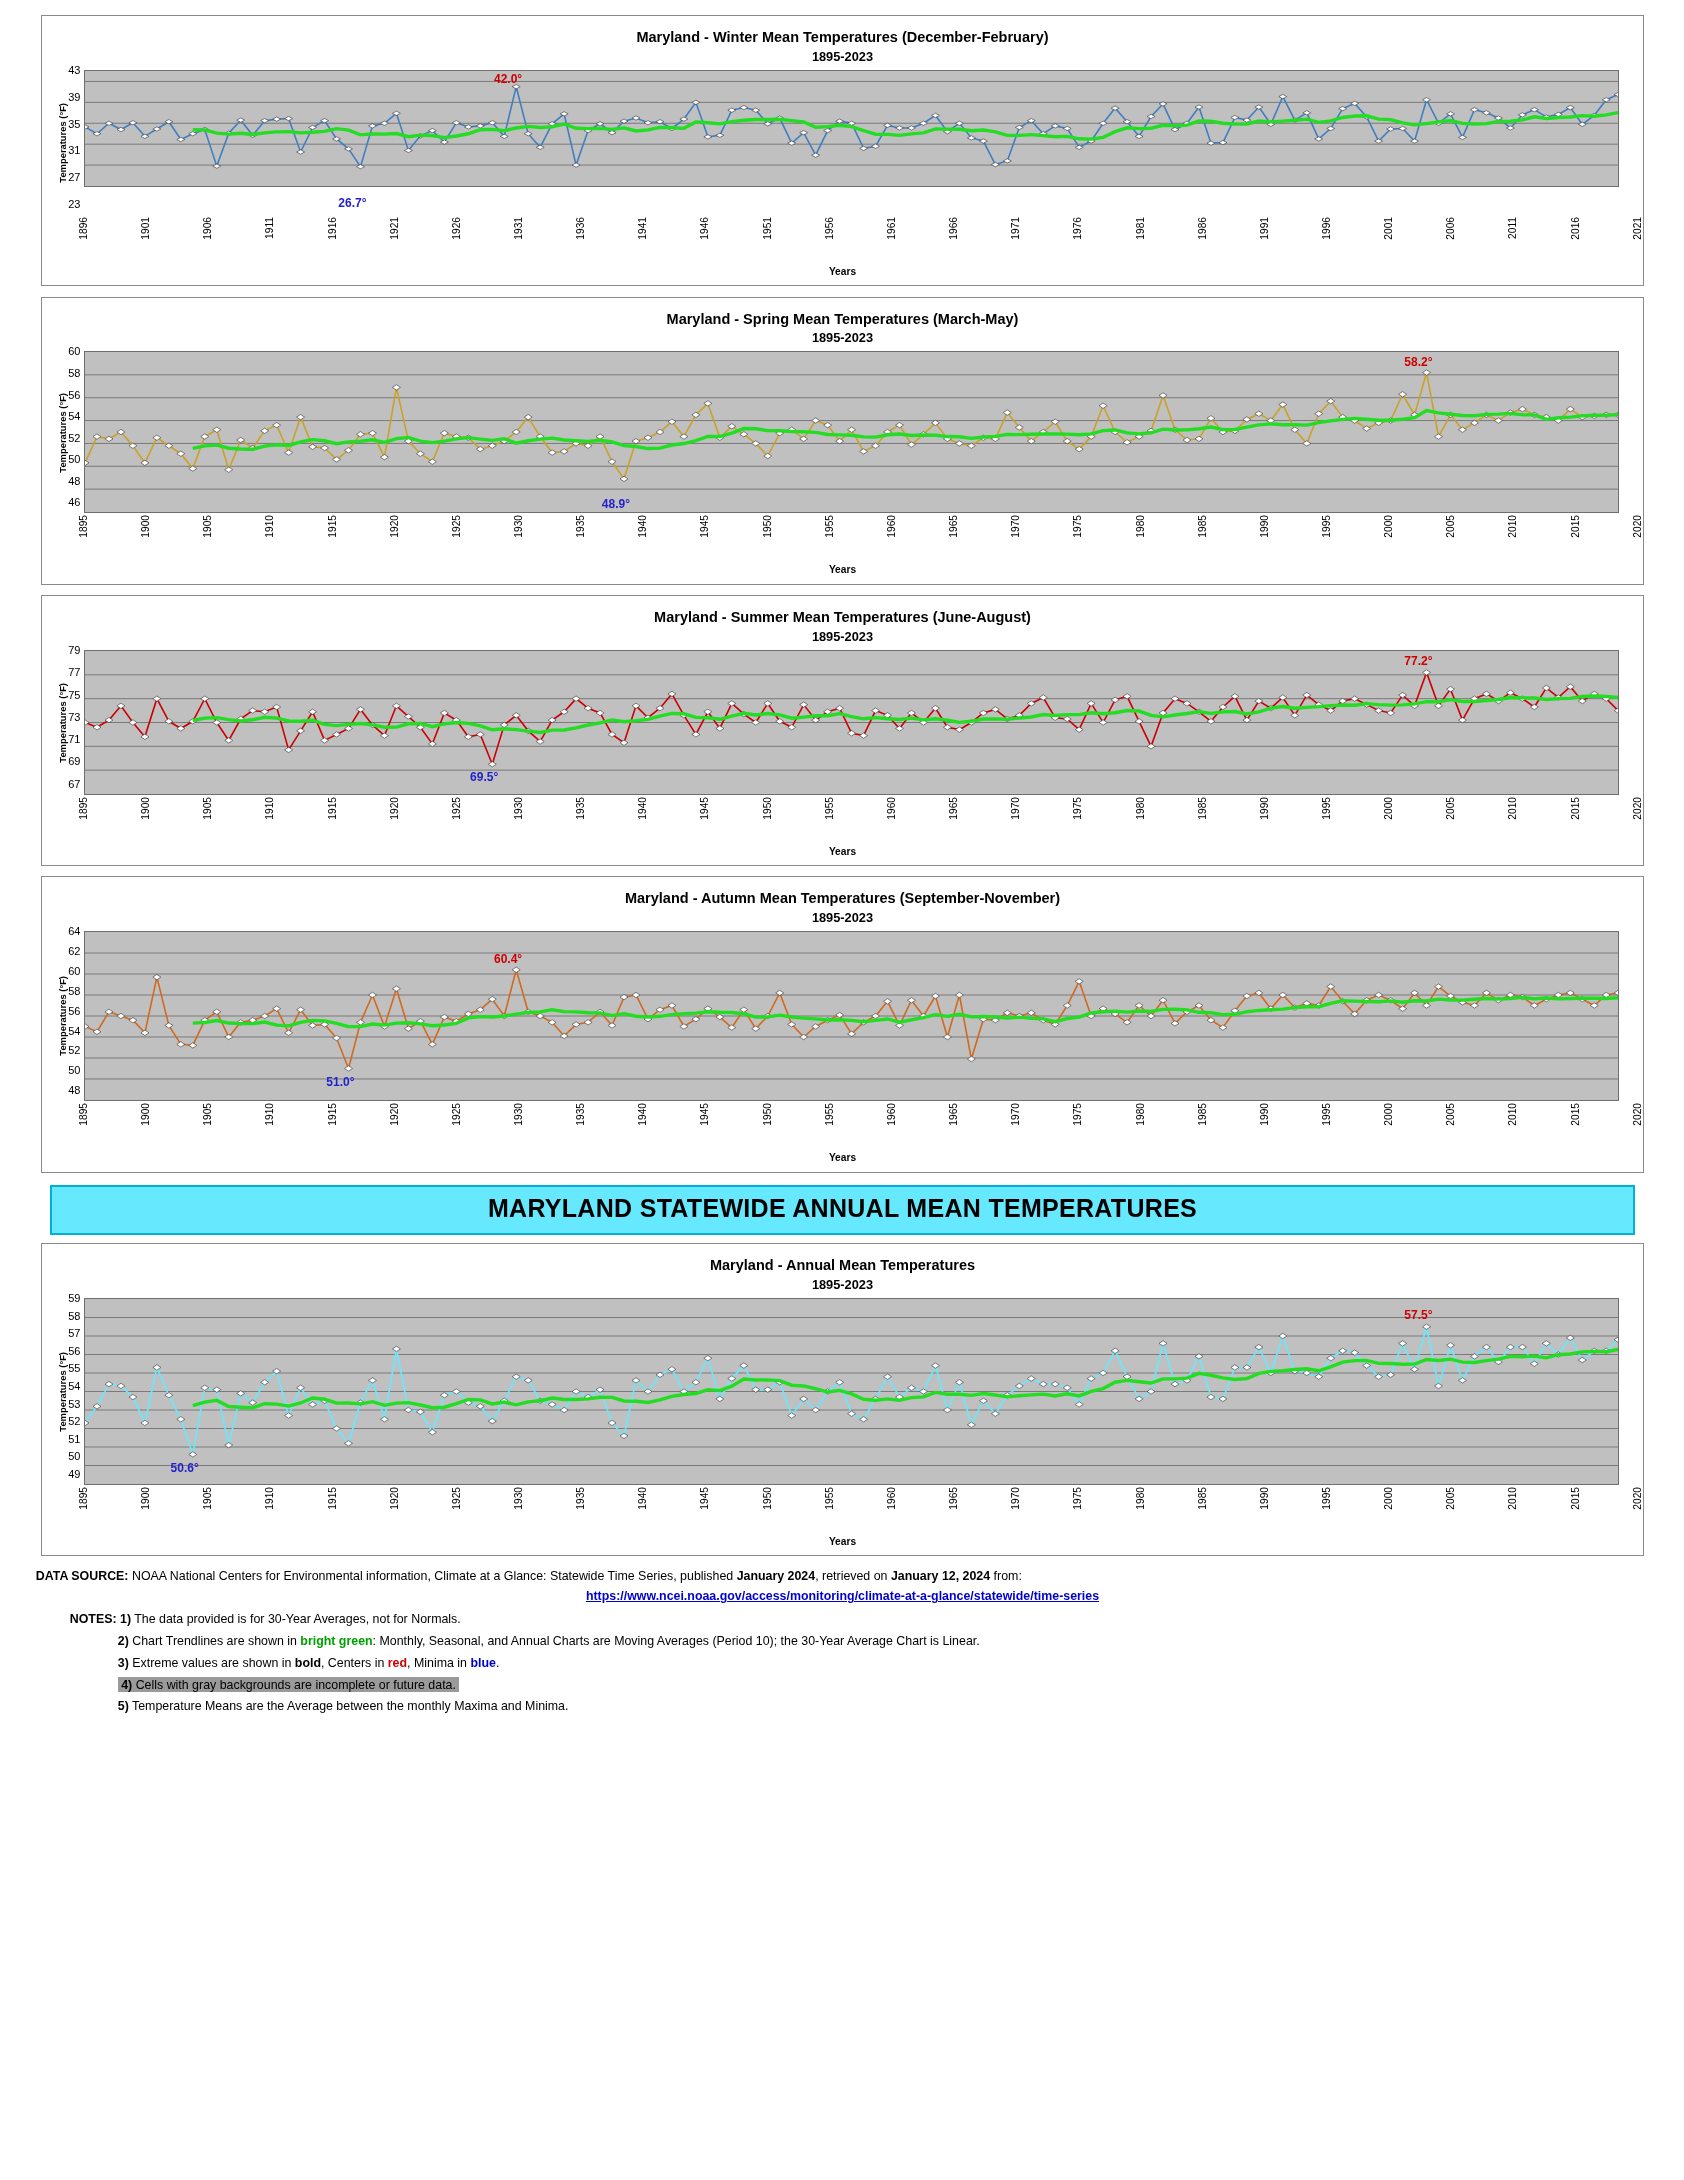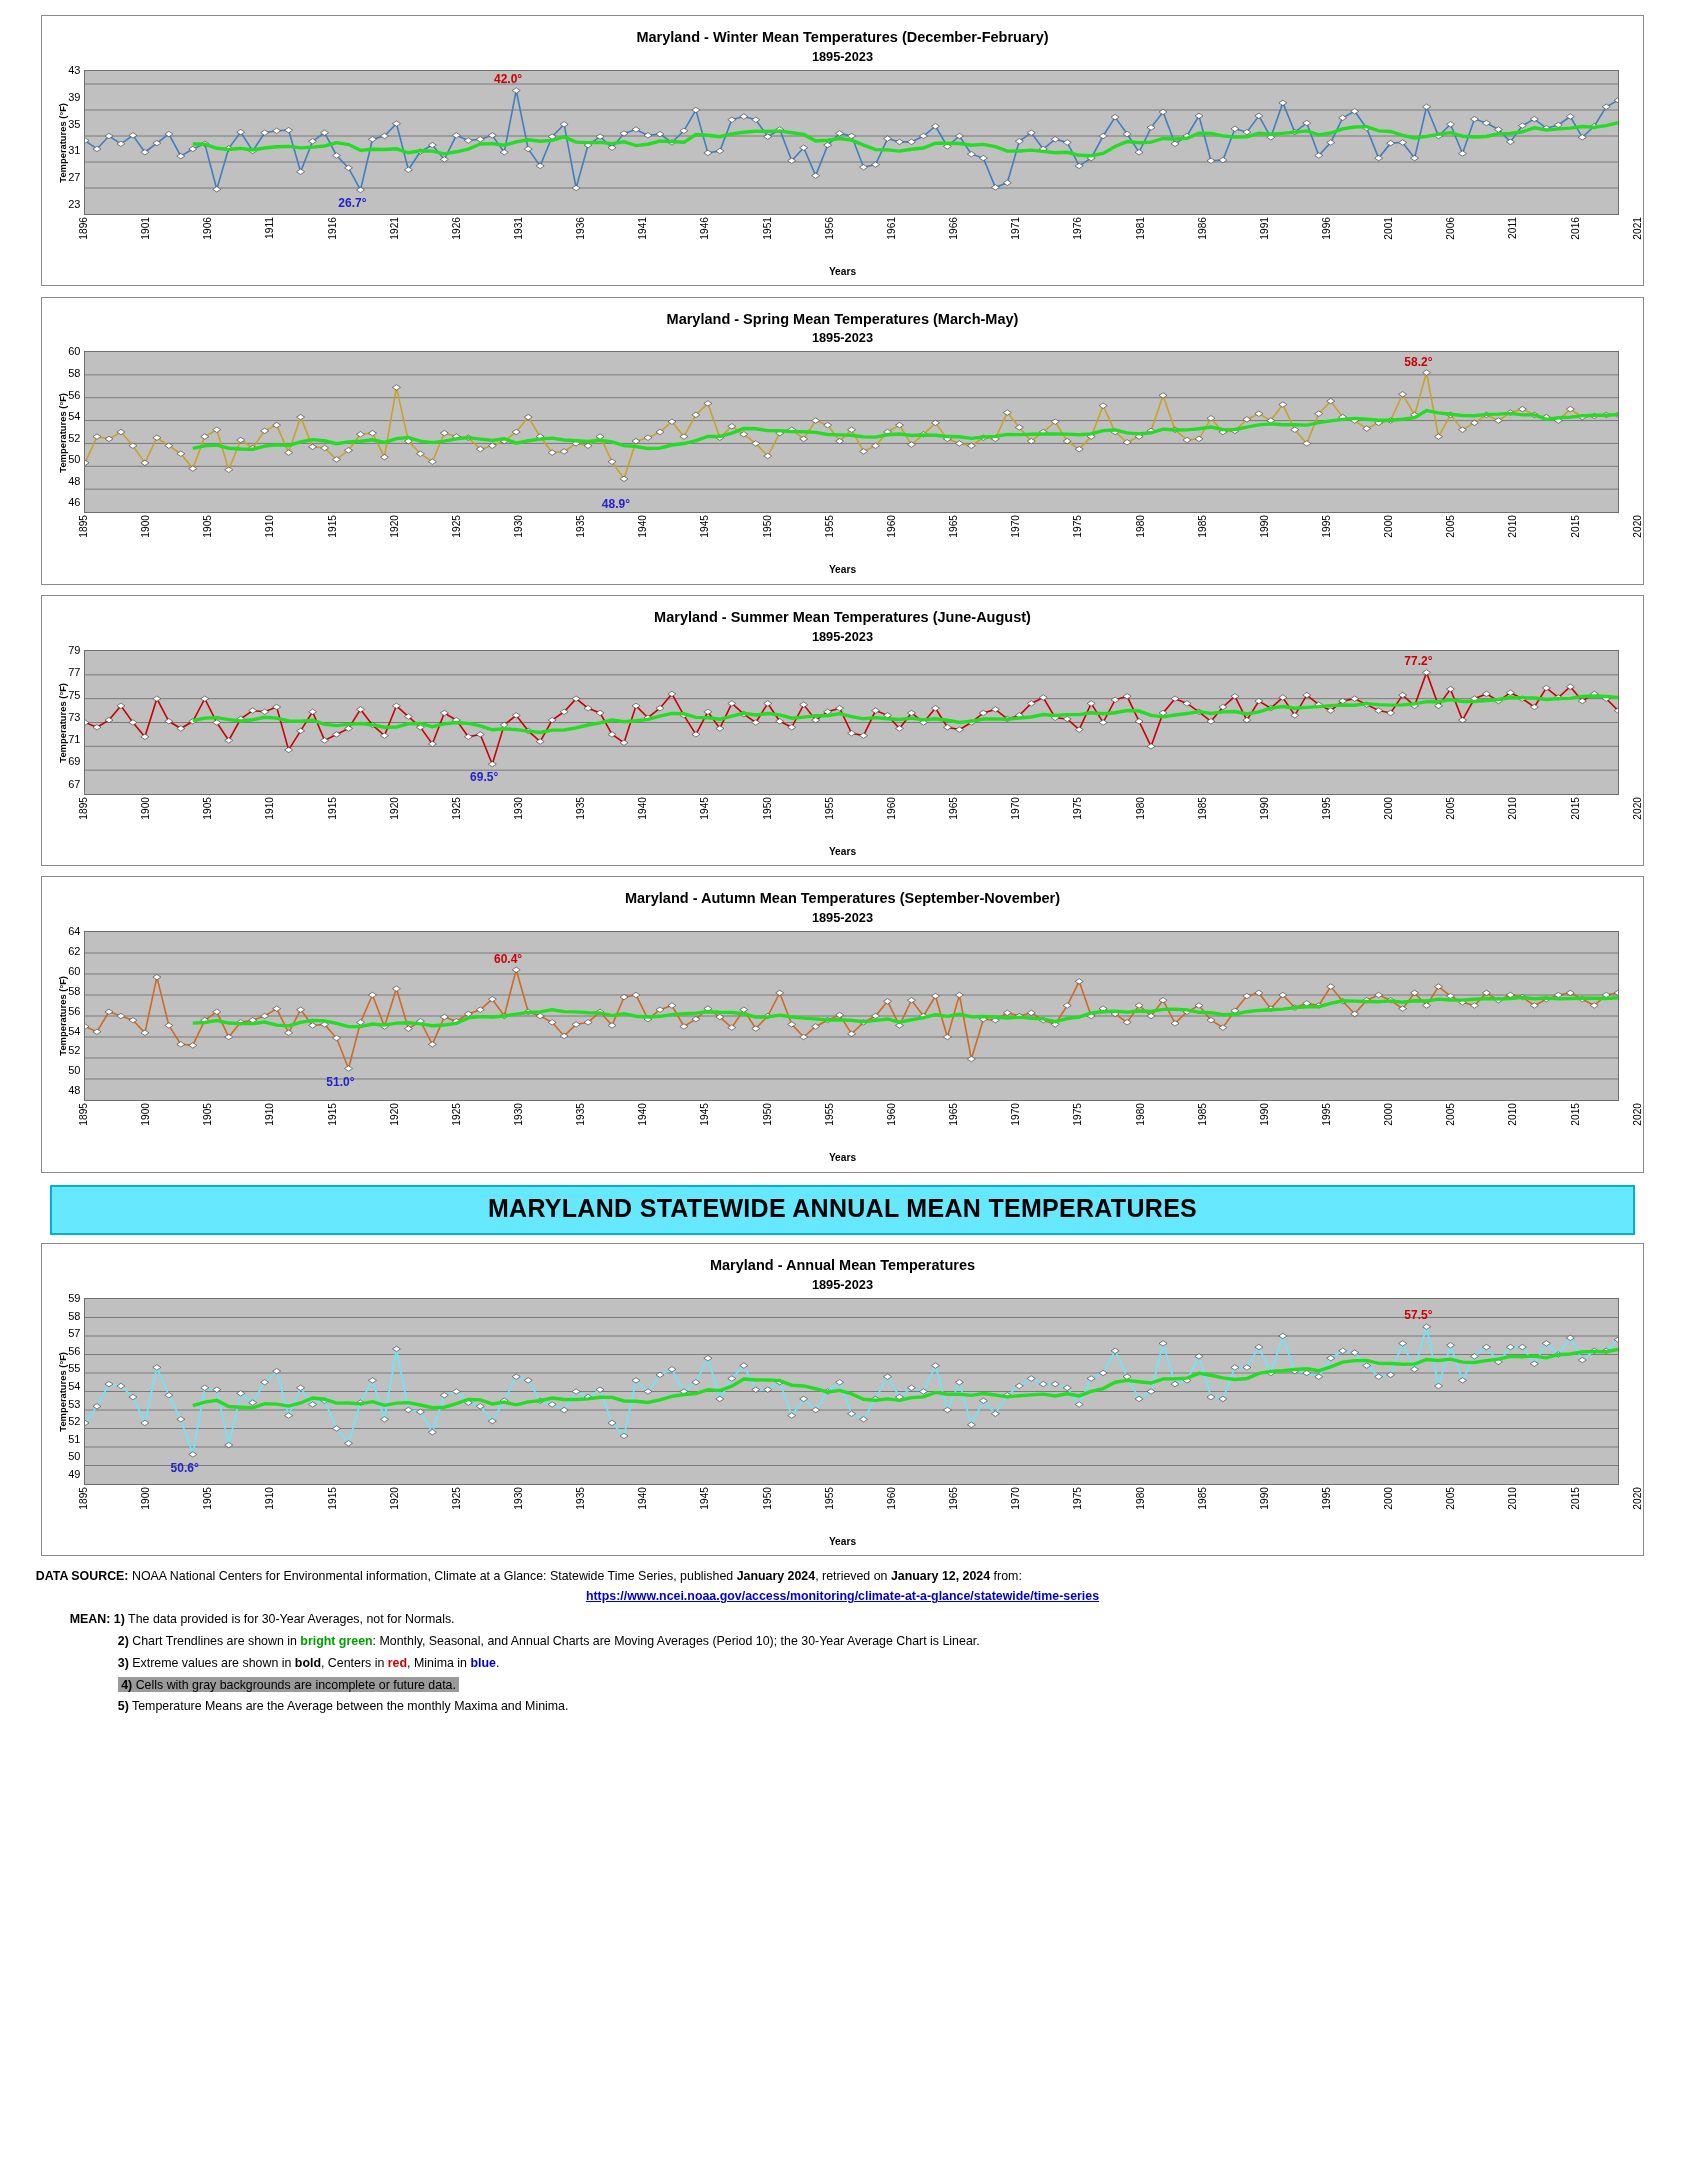--- a/index.html
+++ b/index.html
@@ -144,21 +144,21 @@
     <div class="plot-wrap">
       <div class="ylabel">Temperatures (°F)</div>
       <div class="yaxis" style="height: 145px;">
           <span>43</span>
           <span>39</span>
           <span>35</span>
           <span>31</span>
           <span>27</span>
           <span>23</span>
         </div>
-      <div class="plot" style="height: 145px;">
+      <div class="plot" style="height: 117px;">
           <svg viewBox="0 0 1000 170" preserveAspectRatio="none">
             <line x1="0" y1="15.454545454545467" x2="1000" y2="15.454545454545467" stroke="#7a7a7a" stroke-width="1" vector-effect="non-scaling-stroke"></line>
             <line x1="0" y1="46.36363636363636" x2="1000" y2="46.36363636363636" stroke="#7a7a7a" stroke-width="1" vector-effect="non-scaling-stroke"></line>
             <line x1="0" y1="77.27272727272728" x2="1000" y2="77.27272727272728" stroke="#7a7a7a" stroke-width="1" vector-effect="non-scaling-stroke"></line>
             <line x1="0" y1="108.18181818181819" x2="1000" y2="108.18181818181819" stroke="#7a7a7a" stroke-width="1" vector-effect="non-scaling-stroke"></line>
             <line x1="0" y1="139.0909090909091" x2="1000" y2="139.0909090909091" stroke="#7a7a7a" stroke-width="1" vector-effect="non-scaling-stroke"></line>
             <polyline points="0.00,82.68 7.81,92.73 15.63,77.27 23.44,86.55 31.25,76.50 39.06,96.59 46.88,85.77 54.69,74.95 62.50,101.23 70.31,92.73 78.13,86.55 85.94,140.64 93.75,91.95 101.56,72.64 109.38,95.05 117.19,73.41 125.00,71.09 132.81,70.32 140.63,119.77 148.44,83.45 156.25,73.41 164.06,100.45 171.88,115.14 179.69,141.41 187.50,81.14 195.31,77.27 203.13,62.59 210.94,117.45 218.75,95.82 226.56,88.09 234.38,105.09 242.19,76.50 250.00,82.68 257.81,81.14 265.63,76.50 273.44,96.59 281.25,23.18 289.06,92.73 296.88,112.82 304.69,78.05 312.50,63.36 320.31,139.09 328.13,88.09 335.94,78.05 343.75,91.18 351.56,74.18 359.38,69.55 367.19,76.50 375.00,74.95 382.81,85.00 390.63,71.09 398.44,46.36 406.25,97.36 414.06,95.05 421.88,57.95 429.69,54.09 437.50,57.95 445.31,78.05 453.13,69.55 460.94,106.64 468.75,91.18 476.56,124.41 484.38,88.09 492.19,74.18 500.00,77.27 507.81,114.36 515.63,111.27 523.44,80.36 531.25,84.23 539.06,84.23 546.88,77.27 554.69,65.68 562.50,89.64 570.31,77.27 578.13,98.91 585.94,103.55 593.75,138.32 601.56,132.91 609.38,83.45 617.19,73.41 625.00,92.73 632.81,81.14 640.63,85.00 648.44,112.82 656.25,103.55 664.06,77.27 671.88,54.86 679.69,74.95 687.50,96.59 695.31,67.23 703.13,48.68 710.94,86.55 718.75,77.27 726.56,53.32 734.38,106.64 742.19,105.86 750.00,68.77 757.81,72.64 765.63,53.32 773.44,78.82 781.25,37.86 789.06,72.64 796.88,61.82 804.69,100.45 812.50,85.00 820.31,55.64 828.13,47.91 835.94,68.00 843.75,103.55 851.56,85.77 859.38,85.00 867.19,103.55 875.00,42.50 882.81,77.27 890.63,63.36 898.44,98.14 906.25,57.18 914.06,61.82 921.88,69.55 929.69,84.23 937.50,64.91 945.31,57.18 953.13,68.00 960.94,64.14 968.75,54.09 976.56,78.82 984.38,65.68 992.19,42.50 1000.00,34.77" fill="none" stroke="#3f7fc1" stroke-width="1.6" vector-effect="non-scaling-stroke"></polyline>
             <polygon points="0,79.4818181818182 2.6,82.6818181818182 0,85.8818181818182 -2.6,82.6818181818182" fill="#ffffff" stroke="#333" stroke-width="0.6" vector-effect="non-scaling-stroke"></polygon>
             <polygon points="7.8125,89.52727272727273 10.4125,92.72727272727273 7.8125,95.92727272727274 5.2125,92.72727272727273" fill="#ffffff" stroke="#333" stroke-width="0.6" vector-effect="non-scaling-stroke"></polygon>
             <polygon points="15.625,74.07272727272728 18.225,77.27272727272728 15.625,80.47272727272728 13.025,77.27272727272728" fill="#ffffff" stroke="#333" stroke-width="0.6" vector-effect="non-scaling-stroke"></polygon>
@@ -1105,21 +1105,21 @@
     <div class="src">
       <b>DATA SOURCE:</b>
       <span>NOAA National Centers for Environmental information, Climate at a Glance: Statewide Time Series, published</span>
       <b>January 2024</b><span>, retrieved on</span>
       <b>January 12, 2024</b>
       <span>from:</span>
     </div>
     <a class="link" href="#">https://www.ncei.noaa.gov/access/monitoring/climate-at-a-glance/statewide/time-series</a>
     <div class="notes">
       <div class="row">
-        <span class="notes-label" style="margin-left:-48px">MEAN:</span>
+        <span class="notes-label" style="margin-left:-48px">NOTES:</span>
         <b>1)</b>
         <span>The data provided is for 30-Year Averages, not for Normals.</span>
       </div>
       <div class="row">
         <b>2)</b>
         <span>Chart Trendlines are shown in</span>
         <span class="green">bright green</span><span>: Monthly, Seasonal, and Annual Charts are Moving Averages (Period 10); the 30-Year Average Chart is Linear.</span>
       </div>
       <div class="row">
         <b>3)</b>

